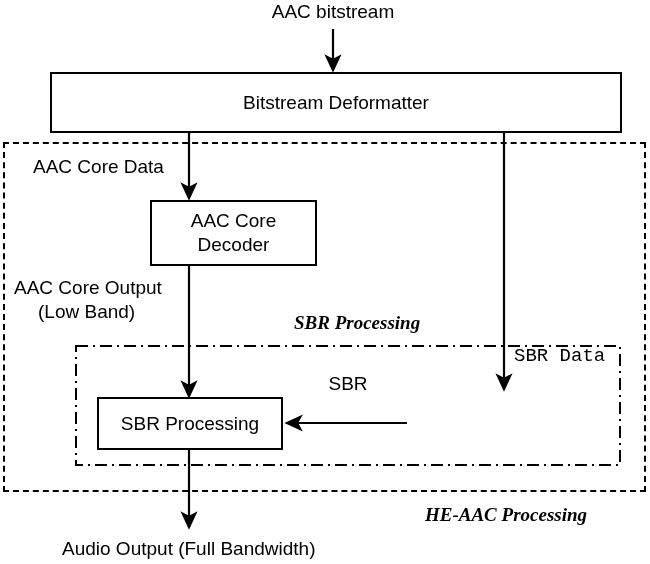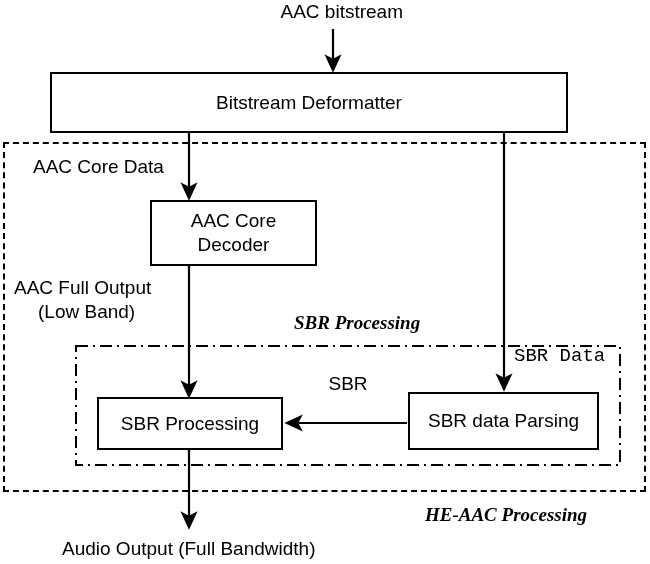--- a/index.html
+++ b/index.html
@@ -85,47 +85,44 @@
 
     <line x1="504" y1="133" x2="504" y2="389" stroke="#000000" stroke-width="2.2" marker-end="url(#arrowhead)"></line>
 
     <line x1="189" y1="266" x2="189" y2="396" stroke="#000000" stroke-width="2.2" marker-end="url(#arrowhead)"></line>
 
     <line x1="407" y1="423" x2="287" y2="423" stroke="#000000" stroke-width="2.2" marker-end="url(#arrowhead)"></line>
 
     <line x1="189" y1="450" x2="189" y2="527" stroke="#000000" stroke-width="2.2" marker-end="url(#arrowhead)"></line>
   </svg>
 
-  <div class="lbl center" style="left:263px; top:0px; width:140px;text-align:right;">AAC bitstream</div>
+  <div class="lbl center" style="left:263px; top:0px; width:140px;">AAC bitstream</div>
 
-  <div class="box" style="left:50px; top:72px; width:518px; height:61px;">
+  <div class="box" style="left:50px; top:72px; width:572px; height:61px;">
     <span>Bitstream Deformatter</span>
   </div>
 
   <div class="lbl" style="left:33px; top:155px;">AAC Core Data</div>
 
   <div class="box" style="left:105px; top:200px; width:167px; height:66px; flex-direction:column;margin-left:45px;">
     <span>AAC Core</span>
     <span>Decoder</span>
   </div>
 
-  <div class="lbl" style="left:14px; top:276px;">AAC Full Output</div>
+  <div class="lbl" style="left:14px; top:276px;">AAC Core Output</div>
   <div class="lbl" style="left:38px; top:300px;">(Low Band)</div>
 
   <div class="lbl italic-serif" style="left:294px; top:311px;">SBR Processing</div>
 
   <div class="lbl" style="left:514px; top:345px;font-family:Liberation Mono, monospace;">SBR Data</div>
 
   <div class="lbl center" style="left:295px; top:372px; width:106px;">SBR</div>
 
   <div class="box" style="left:97px; top:397px; width:186px; height:53px;">
     <span>SBR Processing</span>
   </div>
 
-  <div class="box" style="left:408px; top:392px; width:191px; height:58px;">
-    <span>SBR data Parsing</span>
-  </div>
 
   <div class="lbl italic-serif" style="left:425px; top:503px;">HE-AAC Processing</div>
 
   <div class="lbl" style="left:62px; top:537px;">Audio Output (Full Bandwidth)</div>
 
 </div>
 
 </body></html>

